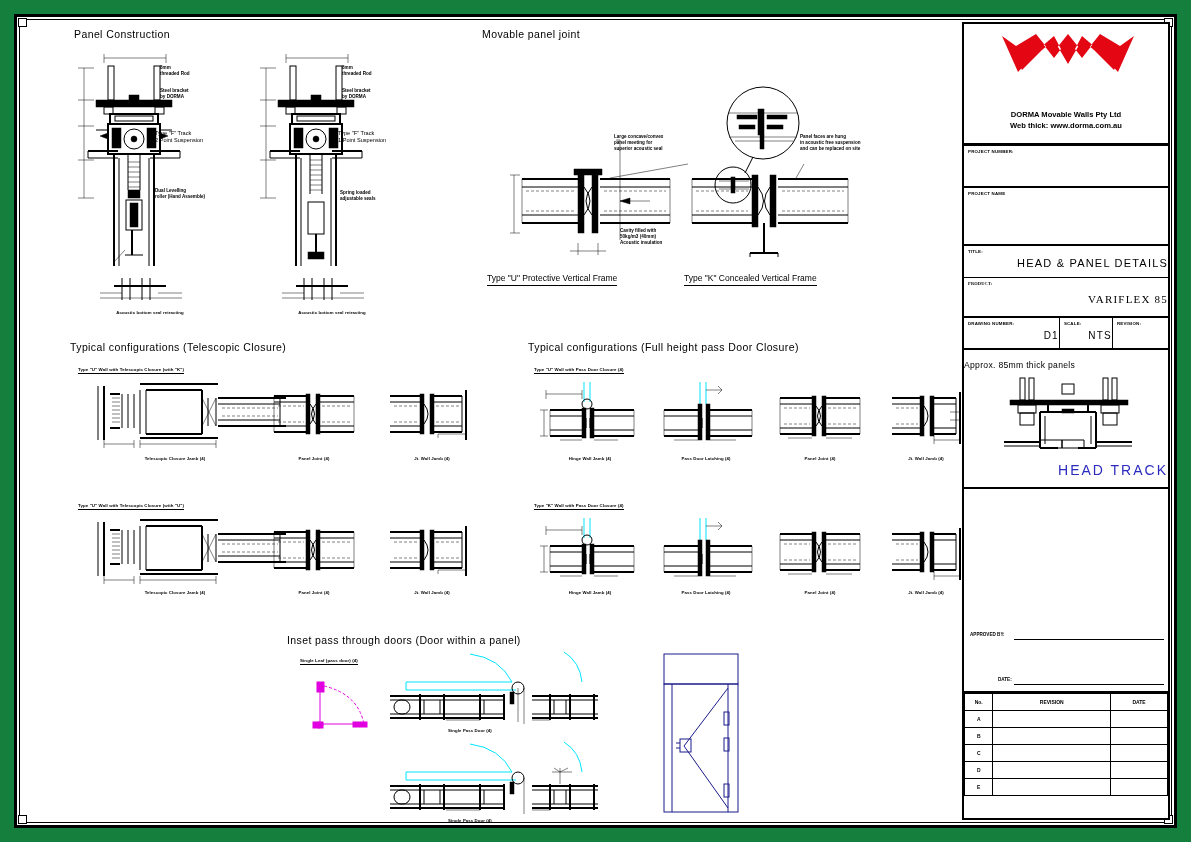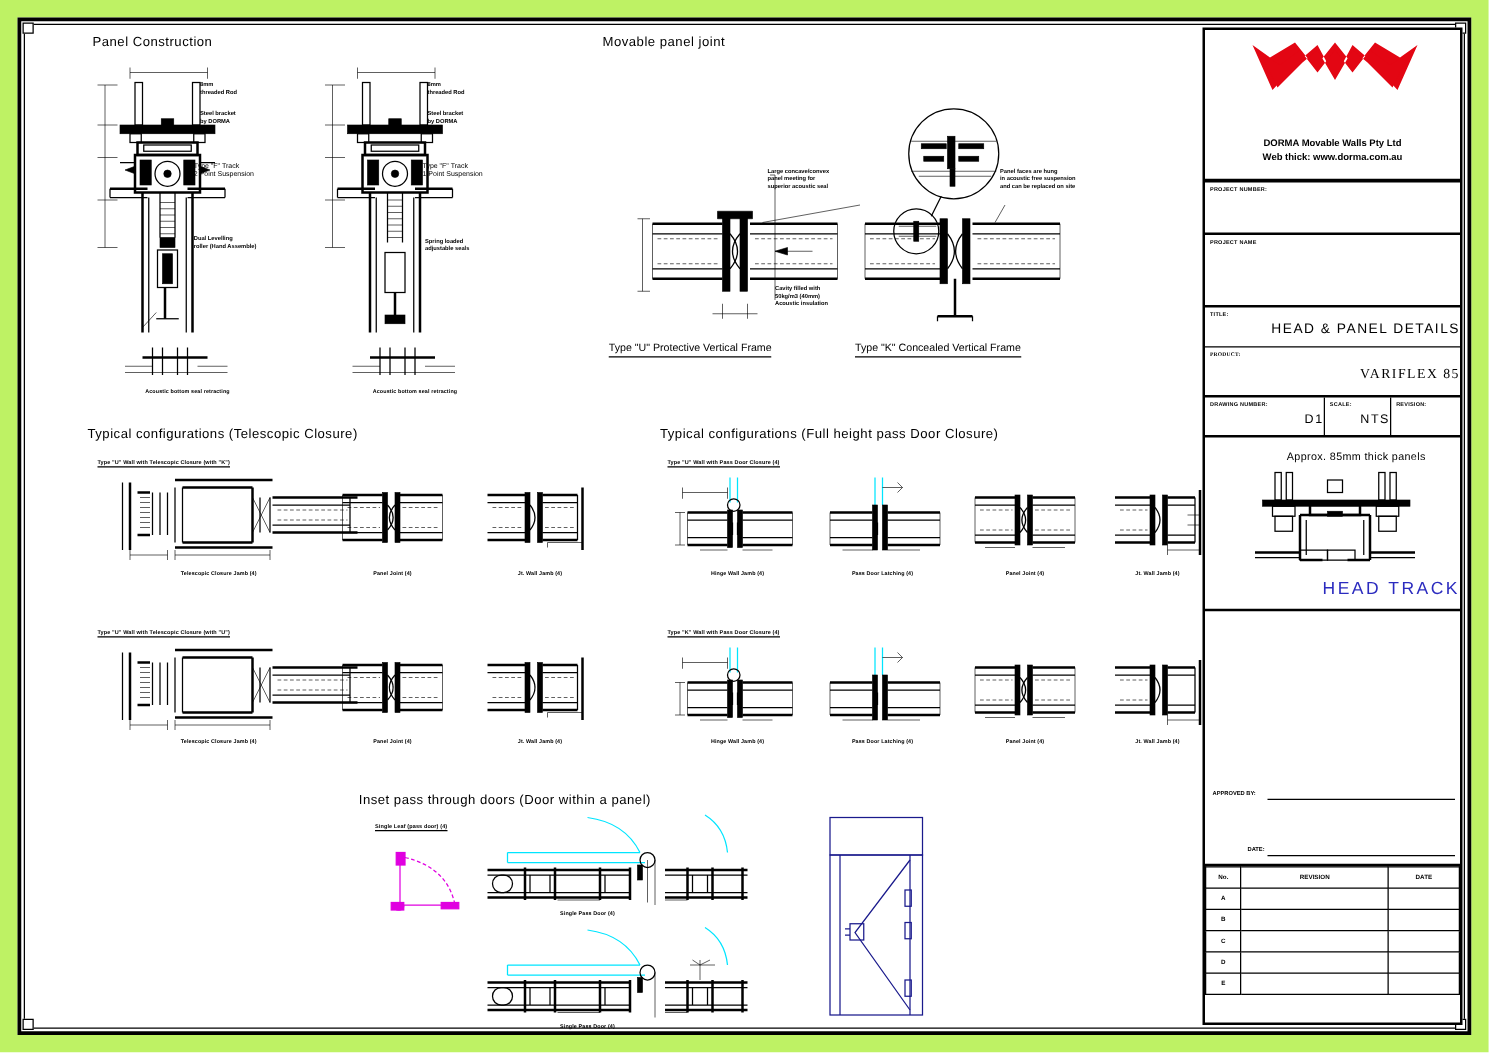--- a/index.html
+++ b/index.html
@@ -4,21 +4,21 @@
 <style>
   * { box-sizing: border-box; }
   html, body {
     margin: 0; padding: 0;
     background: #ffffff;
     font-family: "Liberation Sans", sans-serif;
   }
   #sheet {
     position: relative;
     width: 1191px; height: 842px;
-    background: #bef264;
+    background: #15803d;
     overflow: hidden;
   }
   
   #outer-border {
     position: absolute;
     left: 14px; top: 14px;
     width: 1163px; height: 814px;
     border: 3px solid #000;
     background: #fff;
   }
@@ -128,22 +128,22 @@
     font-size: 7.6px; font-weight: bold; color: #000;
   }
   #dorma-sub1 { top: 86px; }
   #dorma-sub2 { top: 97px; }
 
   #head-track-name {
     position: absolute; width: 100%; text-align: right;
     font-size: 14px; letter-spacing: 2px; color: #2b2bbf;
   }
   #approx-txt {
-    position: absolute; width: 100%; text-align: center;
-    font-size: 8.6px; color: #000; letter-spacing: .3px; margin-left: 19px;
+    position: absolute; width: 100%; text-align: left;
+    font-size: 8.6px; color: #000; letter-spacing: .3px;
   }
   
   #rev-table {
     position: absolute; left: 0; width: 100%;
     border-collapse: collapse;
   }
   #rev-table td, #rev-table th {
     border: 1.4px solid #000;
     font-size: 5px; font-weight: bold; color: #000;
     text-align: center; height: 17px; padding: 0;

